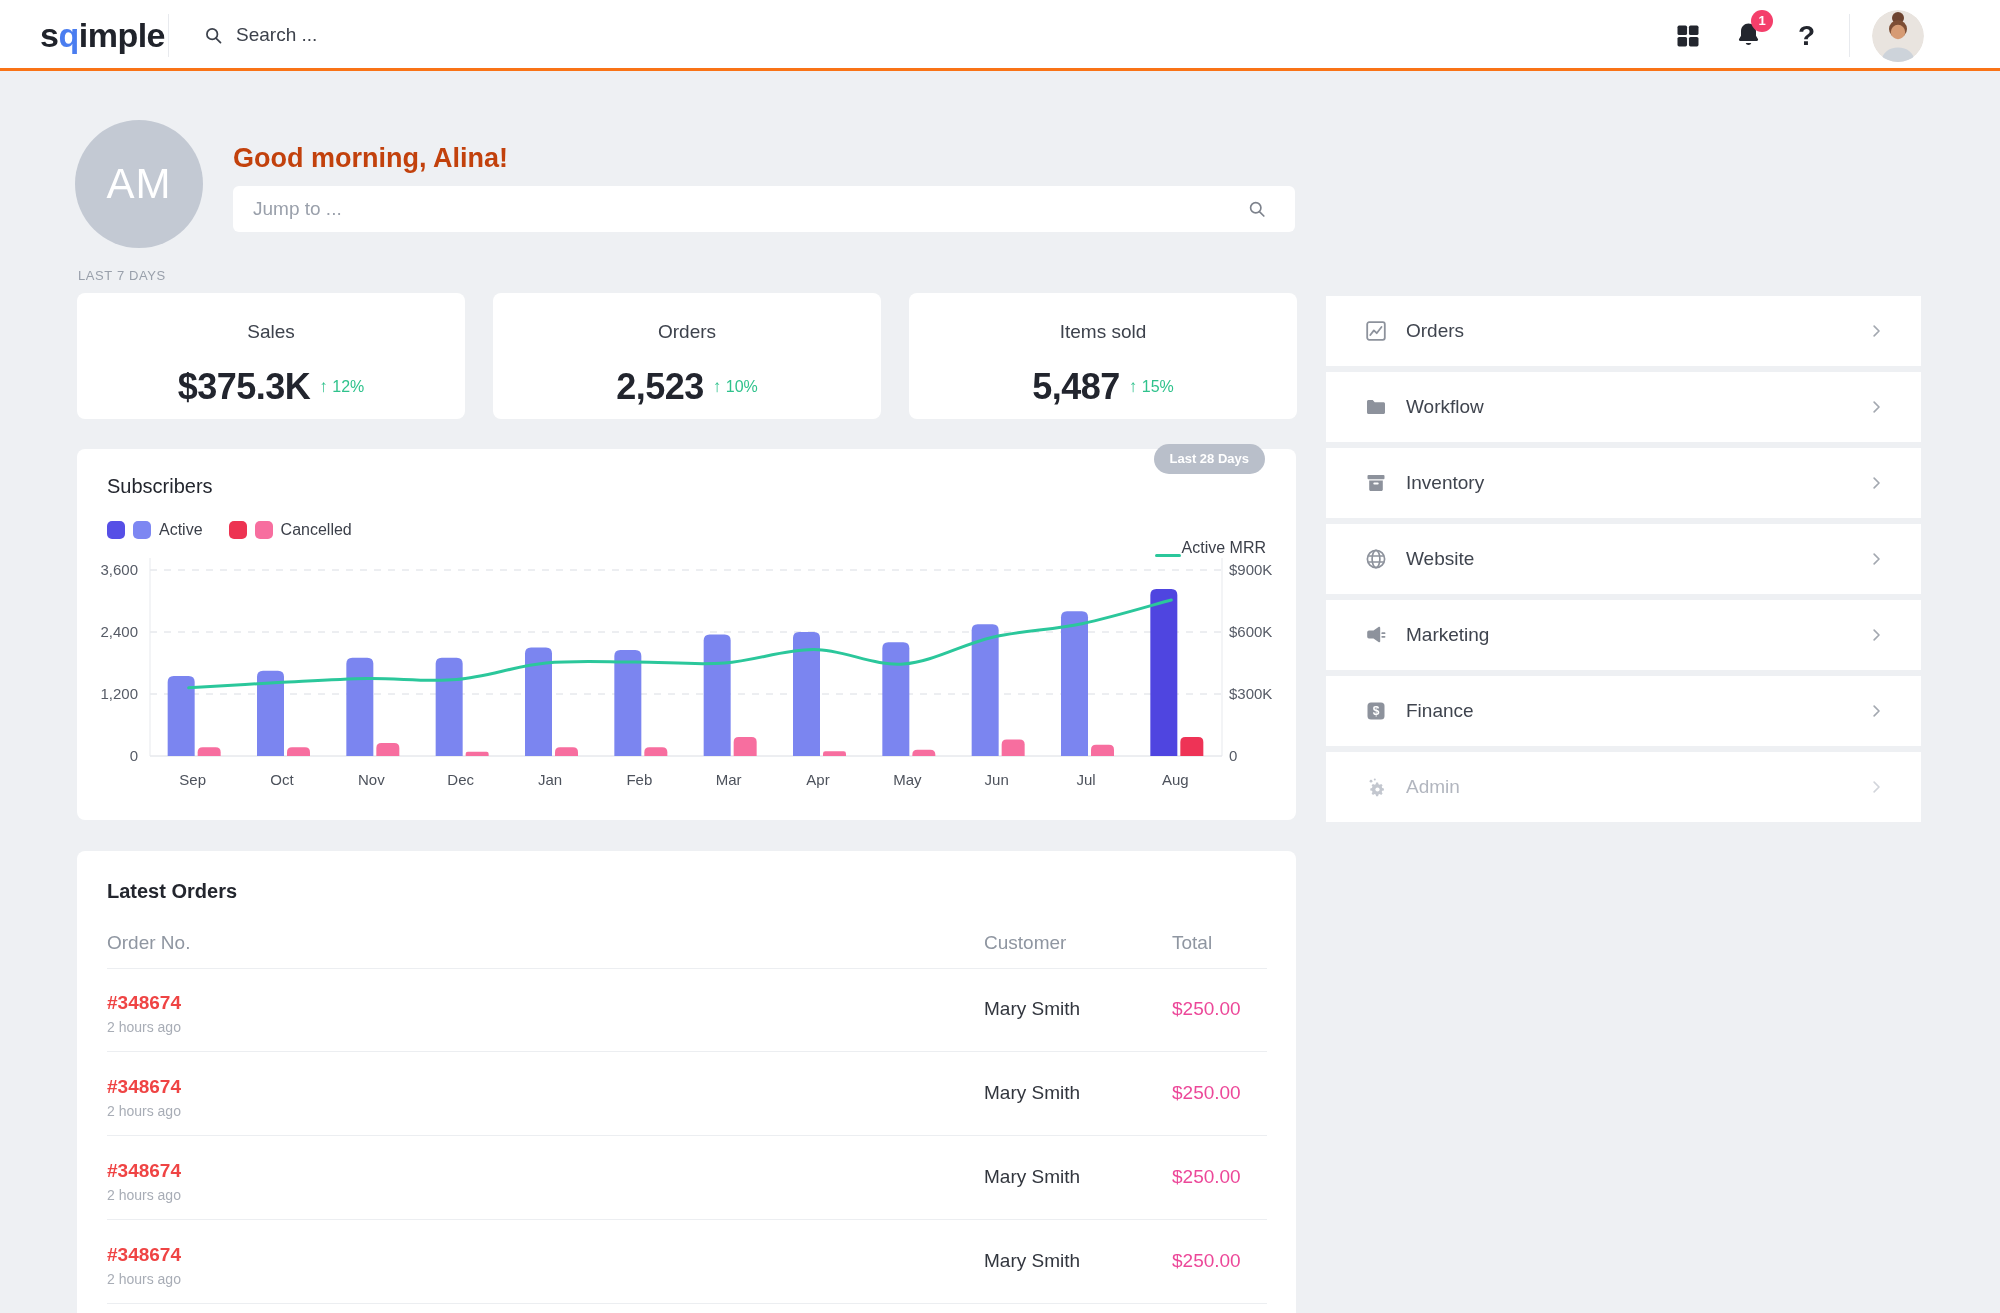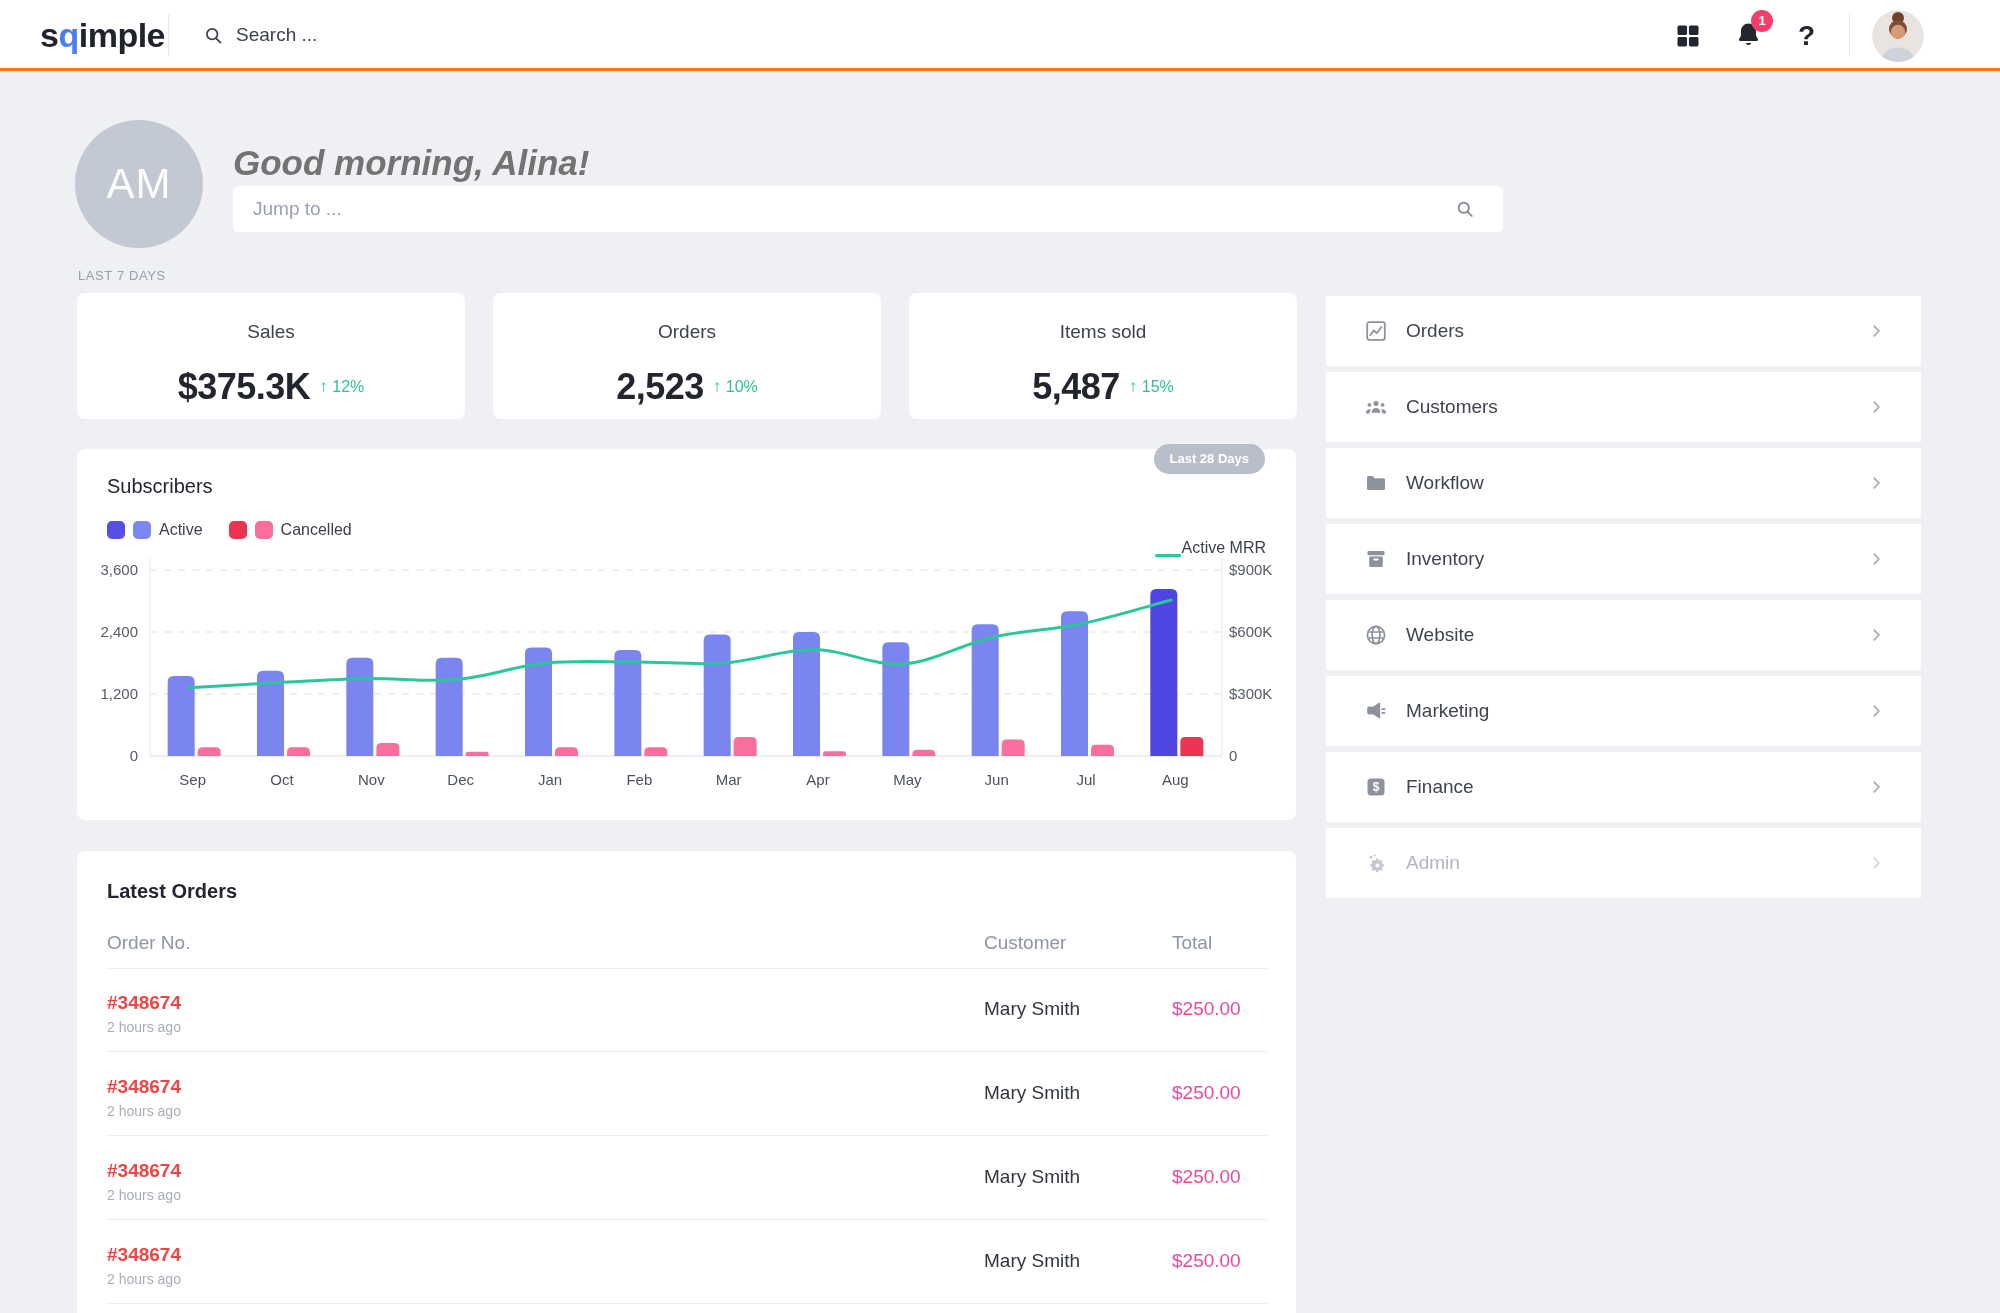--- a/index.html
+++ b/index.html
@@ -15,22 +15,22 @@
   .nav-search-icon { position:absolute; left:203px; top:25px; width:21px; height:21px; }
   .nav-search-input { position:absolute; left:236px; top:18px; width:360px; height:34px; border:none; outline:none; font-family:"Liberation Sans",sans-serif; font-size:19px; color:#3c414b; background:transparent; }
   .nav-search-input::placeholder { color:#3c414b; opacity:1; }
   .nav-icon-btn { position:absolute; top:0; height:71px; display:flex; align-items:center; justify-content:center; cursor:pointer; }
   .badge { position:absolute; left:1751px; top:10px; width:22px; height:22px; border-radius:50%; background:#f43f6b; color:#fff; font-size:13px; font-weight:bold; text-align:center; line-height:22px; z-index:6; }
   .help { position:absolute; left:1798px; top:0; height:71px; line-height:71px; font-size:28px; font-weight:bold; color:#23262e; }
   .avatar { position:absolute; left:1872px; top:10px; width:52px; height:52px; border-radius:50%; overflow:hidden; }
 
   
   .hello-avatar { position:absolute; left:75px; top:120px; width:128px; height:128px; border-radius:50%; background:#c3c9d3; color:#fff; font-size:42px; letter-spacing:1px; display:flex; align-items:center; justify-content:center; }
-  .hello-title { position:absolute; left:233px; top:143px; font-size:35px; font-weight:bold; color:#737373;font-style:italic; }
-  .jump-wrap { position:absolute; left:233px; top:186px; width:1270px; height:46px; background:#fff; border-radius:6px; }
+  .hello-title { position:absolute; left:233px; top:143px; font-size:27px; font-weight:bold; color:#c2410c; }
+  .jump-wrap { position:absolute; left:233px; top:186px; width:1062px; height:46px; background:#fff; border-radius:6px; }
   .jump-input { position:absolute; left:20px; top:0; width:980px; height:46px; border:none; outline:none; background:transparent; font-family:"Liberation Sans",sans-serif; font-size:19px; color:#40454f; }
   .jump-input::placeholder { color:#9aa0ab; opacity:1; }
   .jump-search-icon { position:absolute; right:28px; top:13px; width:20px; height:20px; }
 
   
   .section-label { position:absolute; left:78px; top:268px; font-size:13px; letter-spacing:0.6px; color:#99a0ab; }
   .stat-card { position:absolute; top:293px; width:388px; height:126px; background:#fff; border-radius:8px; text-align:center; }
   .stat-label { margin-top:28px; font-size:19px; color:#3d424c; }
   .stat-line { margin-top:23px; display:flex; align-items:center; justify-content:center; gap:9px; }
   .stat-value { font-size:36px; font-weight:bold; color:#22252e; letter-spacing:-0.5px; }
@@ -222,34 +222,20 @@
       <svg class="menu-icon" viewBox="0 0 24 24">
           <rect x="3.2" y="3.2" width="17.6" height="17.6" rx="2" fill="none" stroke="#8d929c" stroke-width="1.8"></rect>
           <path d="M6.3 16l3.6-4.6 2.8 2.8 4.8-6.2" fill="none" stroke="#8d929c" stroke-width="1.8" stroke-linecap="round" stroke-linejoin="round"></path>
         </svg>
       <div class="menu-label">Orders</div>
       <svg class="menu-chevron" viewBox="0 0 24 24" fill="none" stroke="#a3a8b0" stroke-width="2.2" stroke-linecap="round" stroke-linejoin="round">
           <path d="M9.5 5.5l6.5 6.5-6.5 6.5"></path>
         </svg>
     </div>
 
-    <div class="menu-row">
-      <svg class="menu-icon" viewBox="0 0 24 24" fill="#8d929c">
-          <circle cx="12" cy="8.6" r="2.5"></circle>
-          <path d="M7.6 17.4c0-2.4 2-4.4 4.4-4.4s4.4 2 4.4 4.4v.4H7.6z"></path>
-          <circle cx="5.4" cy="9.8" r="1.9"></circle>
-          <path d="M2 17.8c0-2 1.5-3.6 3.4-3.6.6 0 1.2.2 1.7.5-.9 1-1.5 2.3-1.5 3.7H2z"></path>
-          <circle cx="18.6" cy="9.8" r="1.9"></circle>
-          <path d="M18.4 18.4c0-1.4-.6-2.7-1.5-3.7.5-.3 1.1-.5 1.7-.5 1.9 0 3.4 1.6 3.4 3.6v.6h-3.6z"></path>
-        </svg>
-      <div class="menu-label">Customers</div>
-      <svg class="menu-chevron" viewBox="0 0 24 24" fill="none" stroke="#a3a8b0" stroke-width="2.2" stroke-linecap="round" stroke-linejoin="round">
-          <path d="M9.5 5.5l6.5 6.5-6.5 6.5"></path>
-        </svg>
-    </div>
 
     <div class="menu-row">
       <svg class="menu-icon" viewBox="0 0 24 24" fill="#8d929c">
           <path d="M3 6.5C3 5.7 3.7 5 4.5 5h4.2l2 2.2h8.8c.8 0 1.5.7 1.5 1.5v8.8c0 .8-.7 1.5-1.5 1.5h-15C3.7 19 3 18.3 3 17.5z"></path>
         </svg>
       <div class="menu-label">Workflow</div>
       <svg class="menu-chevron" viewBox="0 0 24 24" fill="none" stroke="#a3a8b0" stroke-width="2.2" stroke-linecap="round" stroke-linejoin="round">
           <path d="M9.5 5.5l6.5 6.5-6.5 6.5"></path>
         </svg>
     </div>

